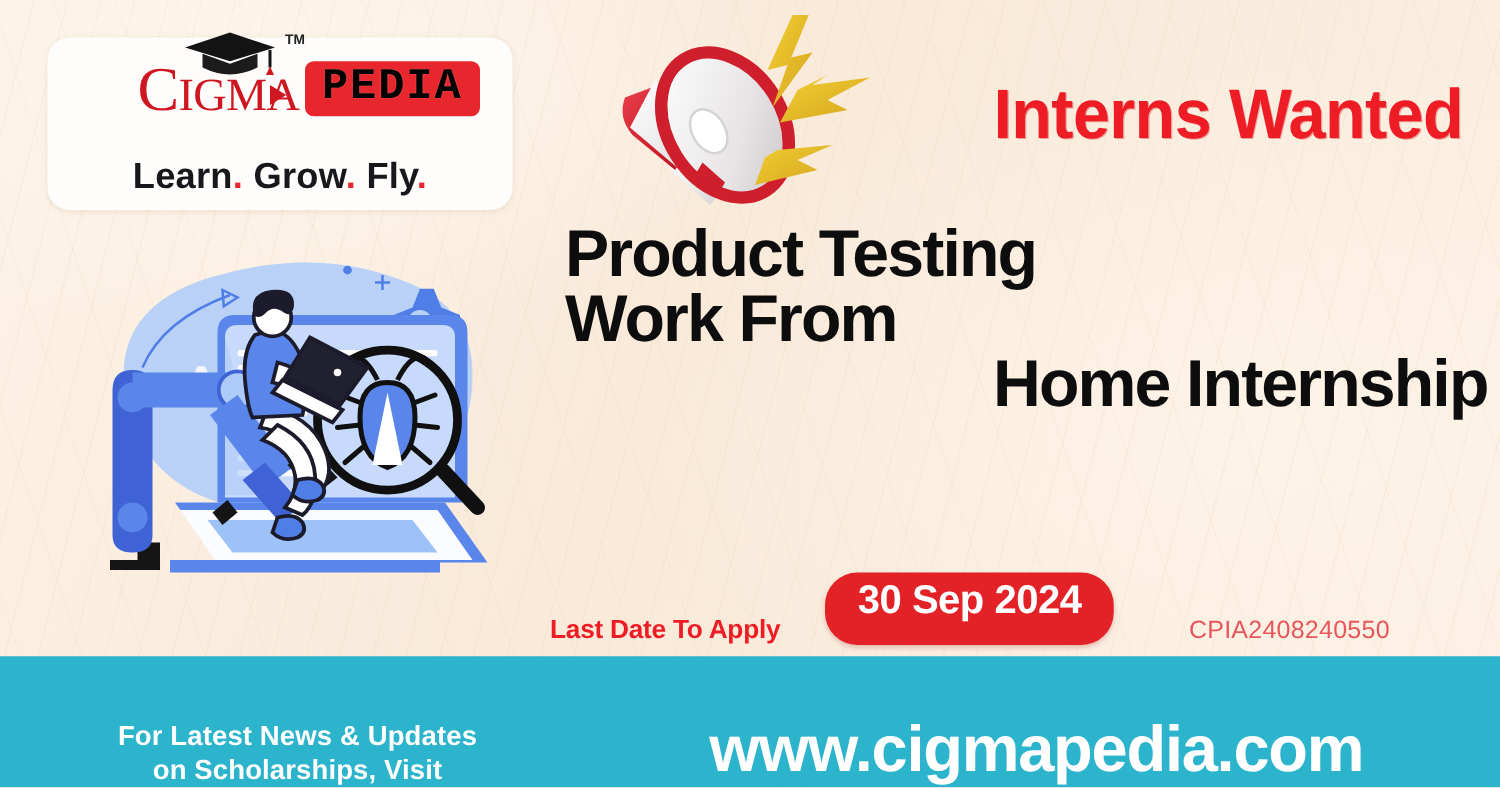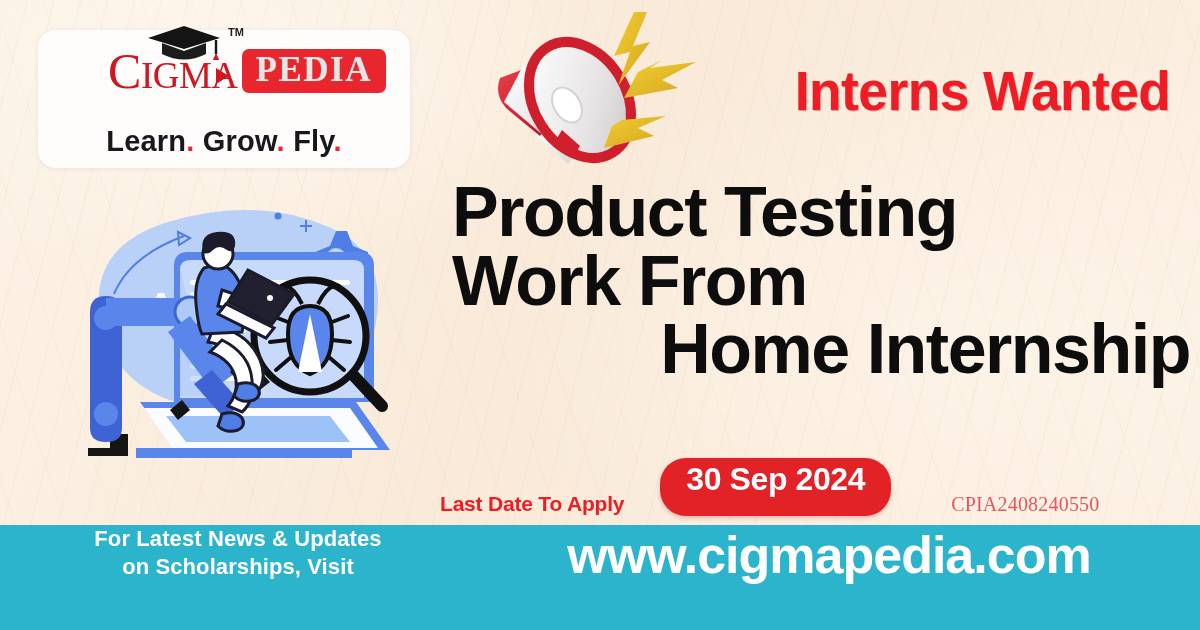--- a/index.html
+++ b/index.html
@@ -52,22 +52,22 @@
     color:#cf1722;
     letter-spacing:-.5px;
     font-weight:400;
     position:relative;
     padding-left:6px;
     margin-left:40px;
   }
   .cigma-word .small{ font-size:37px; }
   .pedia-box{
     background:#e8262d;
-    color:#e5e5e5;
-    font-family:Liberation Serif, serif;
+    color:#000000;
+    font-family:Liberation Mono, monospace;
     font-weight:700;
     font-size:35px;
     letter-spacing:1.5px;
     padding:2px 14px 4px;
     border-radius:7px;
     margin-left:4px;
     line-height:1.08;
     text-shadow:0 0 1px rgba(255,255,255,.4);
   }
   
@@ -117,21 +117,21 @@
     text-shadow:1px 1px 0 rgba(200,20,26,.35);
   }
 
   
   .headline{
     position:absolute;
     left:452px; top:178px;
     width:738px;
     font-family:"Liberation Sans", sans-serif;
     font-weight:700;
-    font-size:70px;
+    font-size:53px;
     line-height:.98;
     color:#0d0d0d;
     letter-spacing:-1.5px;
     text-align:left;
   }
   .headline .l2{ display:block; }
   .headline .l3{ display:block; text-align:right; }
 
   
   .date-row{
@@ -154,40 +154,40 @@
     font-weight:700;
     font-size:32px;
     letter-spacing:-.4px;
     padding:3px 26px 18px;
     border-radius:26px;
     white-space:nowrap;
     box-shadow:0 2px 4px rgba(160,20,24,.25);
   }
   .ref-code{
     margin-left:60px;
-    font-family:Liberation Serif, serif;
+    font-family:Liberation Sans, sans-serif;
     font-size:20px;
     color:#e8565b;
     letter-spacing:.2px;
     white-space:nowrap;
   }
 
   
   .illustration{
     position:absolute;
     left:62px; top:176px;
     width:366px; height:336px;
   }
 
   
   .footer{
     position:absolute; left:0; bottom:0;
     width:1200px; height:105px;
     background:#2bb4cb;
-    display:flex; align-items:flex-start;
+    display:flex; align-items:flex-end;
   }
   .footer-left{
     width:460px;
     text-align:center;
     color:#ffffff;
     font-family:"Liberation Sans", sans-serif;
     font-weight:700;
     font-size:22px;
     line-height:1.26;
     letter-spacing:.1px;

